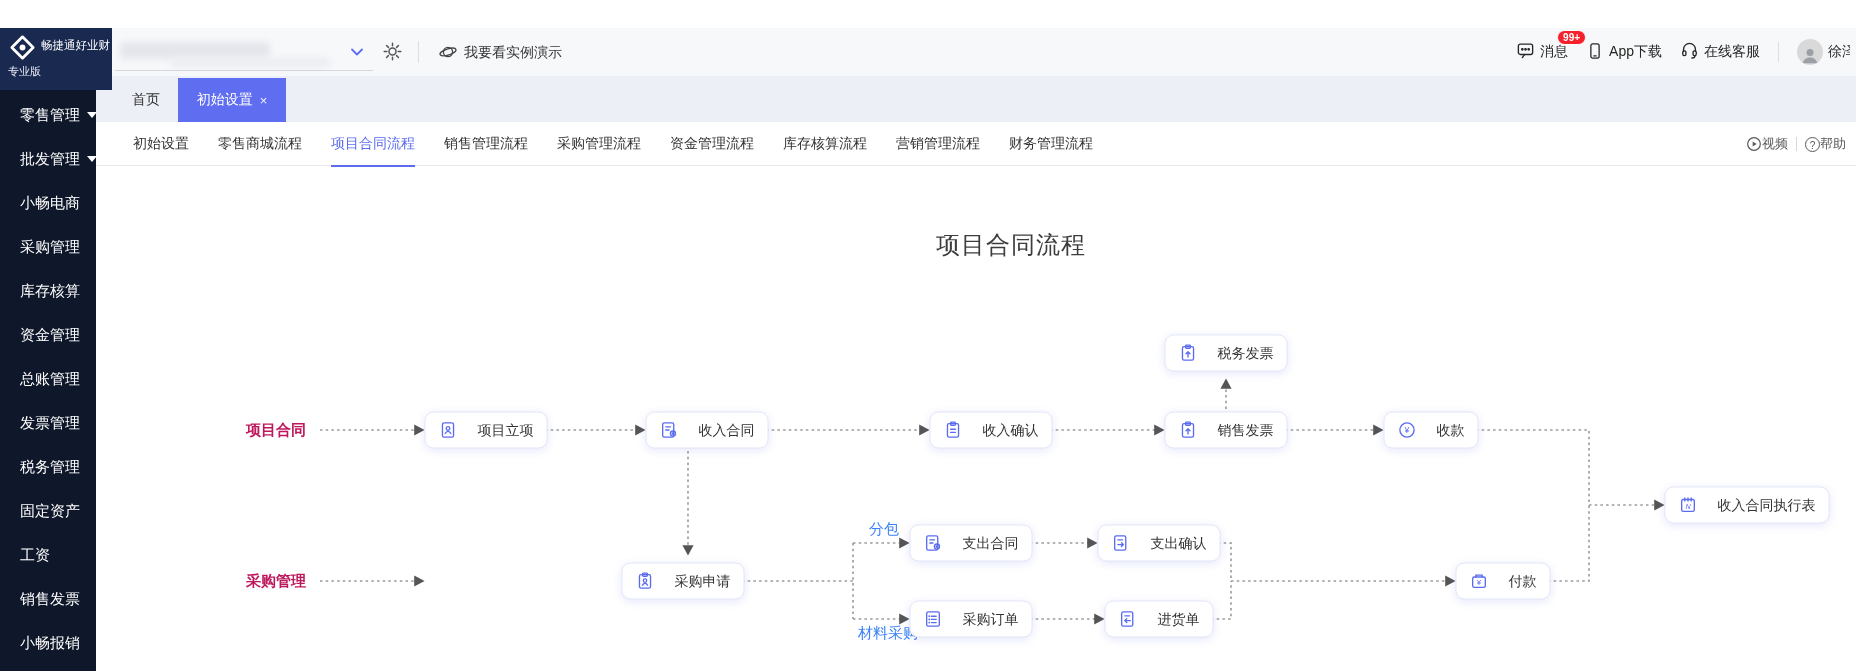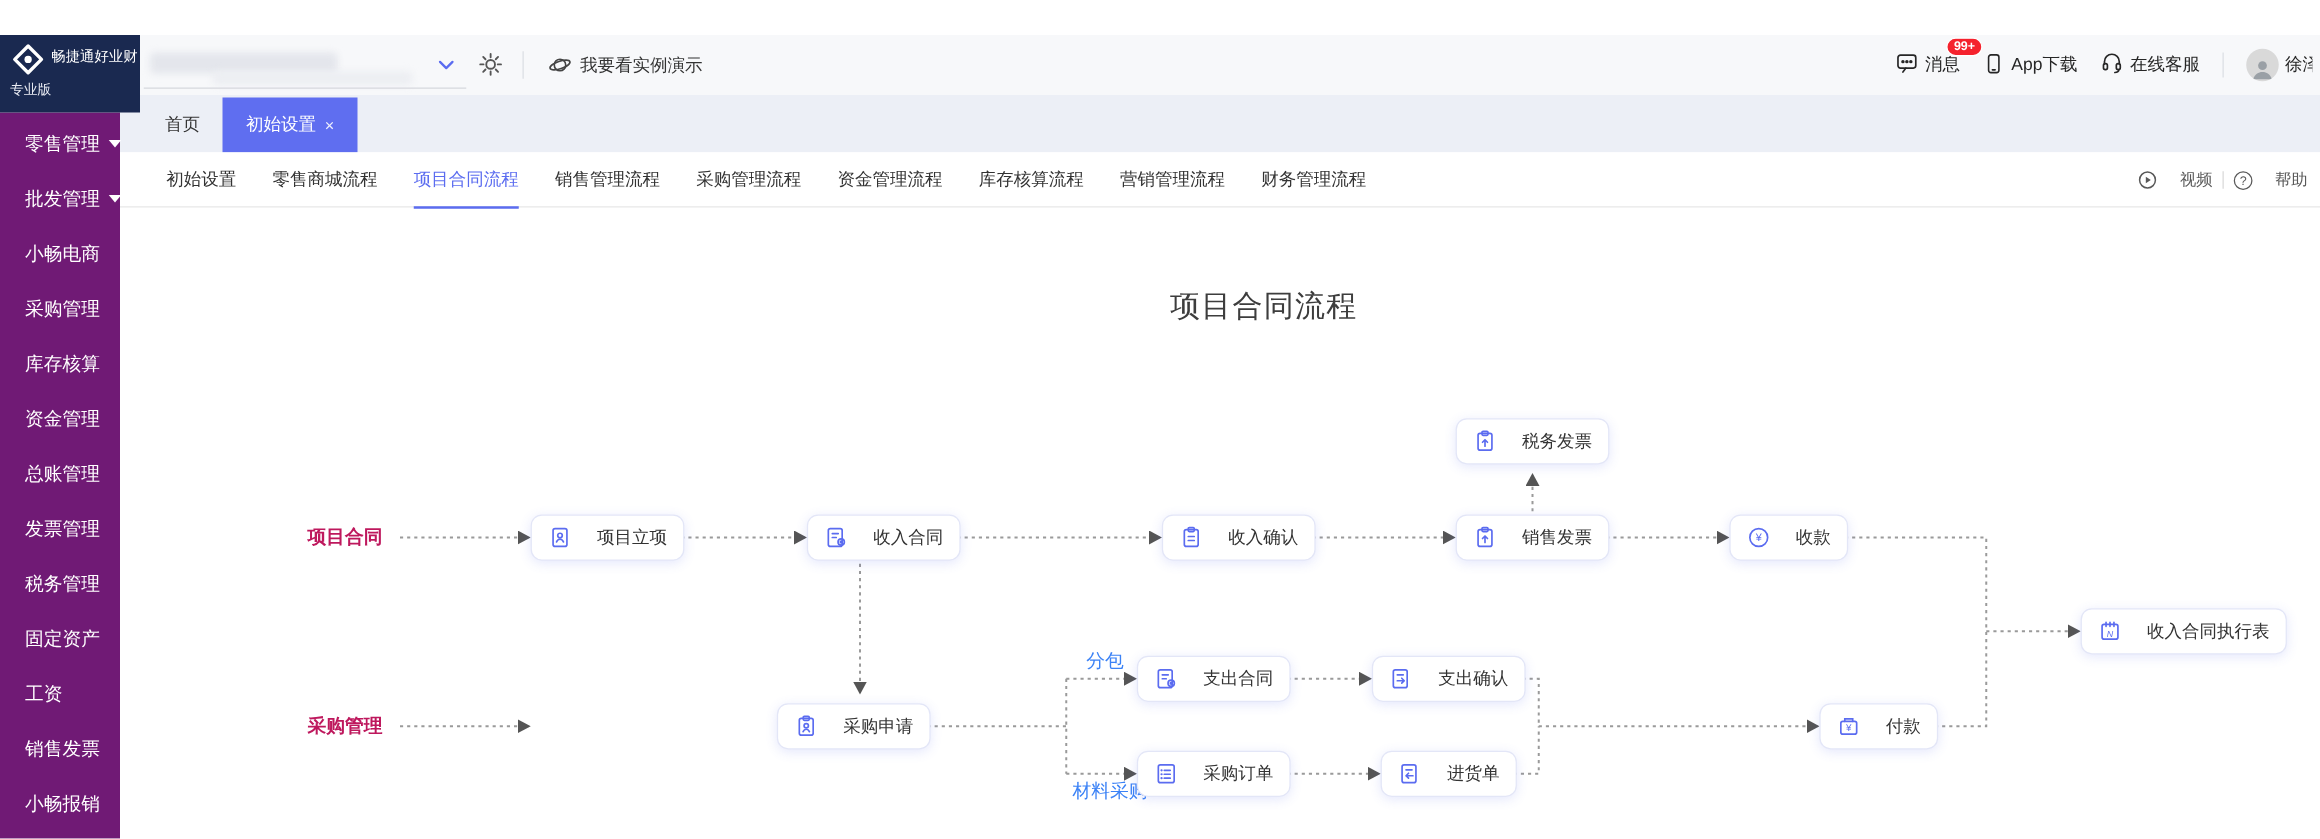--- a/index.html
+++ b/index.html
@@ -20,32 +20,32 @@
   .uname{font-size:14px;color:#262626;width:22px;overflow:hidden;white-space:nowrap;}
   
   .tabrow{position:absolute;left:0;top:76px;width:1856px;height:46px;background:#ecEFF6;}
   .wtab-home{position:absolute;left:118px;top:0;width:56px;height:46px;line-height:46px;text-align:center;font-size:14px;color:#333;cursor:pointer;}
   .wtab-active{position:absolute;left:178px;top:2px;width:108px;height:44px;background:#5f6ef0;color:#fff;font-size:14px;display:flex;align-items:center;justify-content:center;gap:7px;cursor:pointer;}
   .wtab-close{font-size:13px;opacity:.9;cursor:pointer;}
   
   .logo-block{position:absolute;left:0;top:28px;width:112px;height:62px;background:#1a2950;z-index:5;}
   .brand{position:absolute;left:41px;top:10px;width:70px;font-size:11.5px;color:#fff;white-space:nowrap;overflow:hidden;}
   .edition{position:absolute;left:8px;top:36px;font-size:11px;color:#e8eaf2;}
-  .sidebar{position:absolute;left:0;top:90px;width:96px;height:581px;background:#701a75;z-index:4;}
+  .sidebar{position:absolute;left:0;top:90px;width:96px;height:581px;background:#0f172a;z-index:4;}
   .snav{display:flex;flex-direction:column;padding-top:3px;}
   .sitem{height:44px;display:flex;align-items:center;padding-left:20px;font-size:15px;color:#fff;cursor:pointer;white-space:nowrap;}
   .caret{width:0;height:0;border-left:5px solid transparent;border-right:5px solid transparent;border-top:6px solid #fff;margin-left:7px;flex:none;}
   
   .main{position:absolute;left:96px;top:122px;width:1760px;height:549px;background:#fff;}
   .flowtabs{position:absolute;left:0;top:0;width:1760px;height:44px;border-bottom:1px solid #e8e8e8;display:flex;align-items:stretch;padding-left:37px;gap:29px;box-sizing:border-box;background:#fff;}
   .ftab{height:43px;line-height:43px;font-size:14px;color:#333;cursor:pointer;border-bottom:2px solid transparent;white-space:nowrap;}
   .ftab.active{color:#5b6cf0;border-bottom-color:#5b6cf0;}
   .ft-right{position:absolute;right:10px;top:0;height:44px;display:flex;align-items:center;gap:8px;font-size:13px;color:#595959;}
   .ft-right .vdiv{width:1px;height:14px;background:#d9d9d9;}
-  .ft-item{display:flex;align-items:center;gap:18px;cursor:pointer;}
+  .ft-item{display:flex;align-items:center;gap:0;cursor:pointer;}
   .qicon{width:15px;height:15px;border:1.3px solid #595959;border-radius:50%;font-size:10px;line-height:15px;text-align:center;color:#595959;box-sizing:border-box;}
   
   .flowtitle{position:absolute;left:915px;top:123px;transform:translate(-50%,-50%);font-size:24px;color:#3d3d3d;font-weight:500;letter-spacing:1px;}
   .edges{position:absolute;left:0;top:0;pointer-events:none;}
   .rowlabel{position:absolute;transform:translate(0,-50%);font-size:15px;font-weight:700;color:#be185d;white-space:nowrap;}
   .edgelabel{position:absolute;transform:translate(-50%,-50%);font-size:15px;color:#3b82f6;white-space:nowrap;text-align:center;}
   .node{position:absolute;transform:translate(-50%,-50%);display:flex;align-items:center;gap:20px;background:#fff;border:1px solid #e3e6f7;border-radius:9px;padding:8px 13px;font-size:14px;color:#333;box-shadow:0 2px 9px rgba(90,105,235,.16);white-space:nowrap;cursor:pointer;}
   .node svg{flex:none;}
 </style>
 </head>

